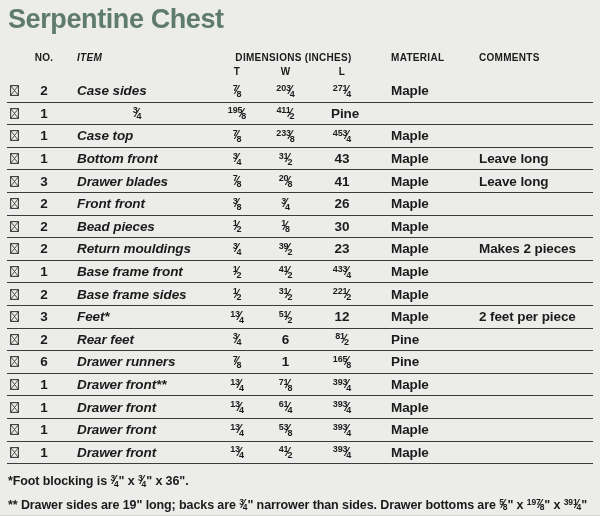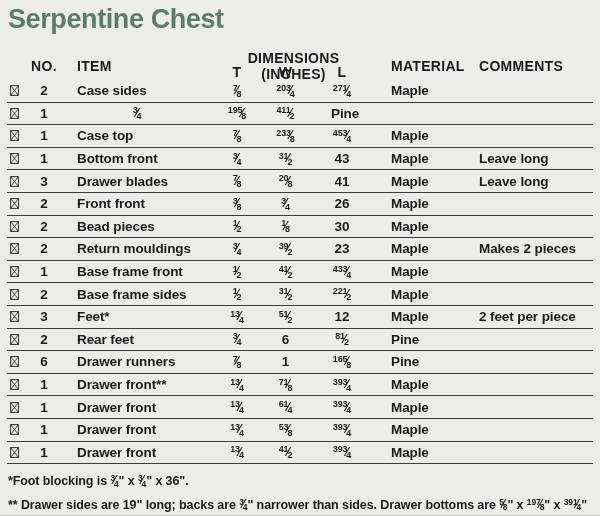--- a/index.html
+++ b/index.html
@@ -20,25 +20,25 @@
     color:var(--accent,#5e7b6e);
     line-height:30px;
   }
   
   .grid{
     display:grid;
     grid-template-columns:22px 30px 156px 44px 53px 60px 104px 1fr;
     align-items:center;
   }
   .table{margin:0 7px;width:586px;}
-  .thead{font-weight:700;font-size:14px;letter-spacing:0.3px;}
+  .thead{font-weight:700;font-size:10px;letter-spacing:0.3px;}
   .thead .r1{height:14px;}
   .thead .r2{height:14px;}
   .c-no{justify-self:center;text-align:center;}
-  .c-item{padding-left:18px;}
+  .c-item{padding-left:18px;font-style:italic;}
   .c-dim{justify-self:center;text-align:center;}
   .c-dims-group{grid-column:4/7;justify-self:center;text-align:center;}
   .c-mat{padding-left:19px;}
   .c-com{padding-left:3px;}
   .rows{margin-top:2px;}
   .row{
     height:21.6px;
     border-bottom:1.2px solid var(--rule,#3c3c3c);
     font-size:13.5px;
     font-weight:600;

